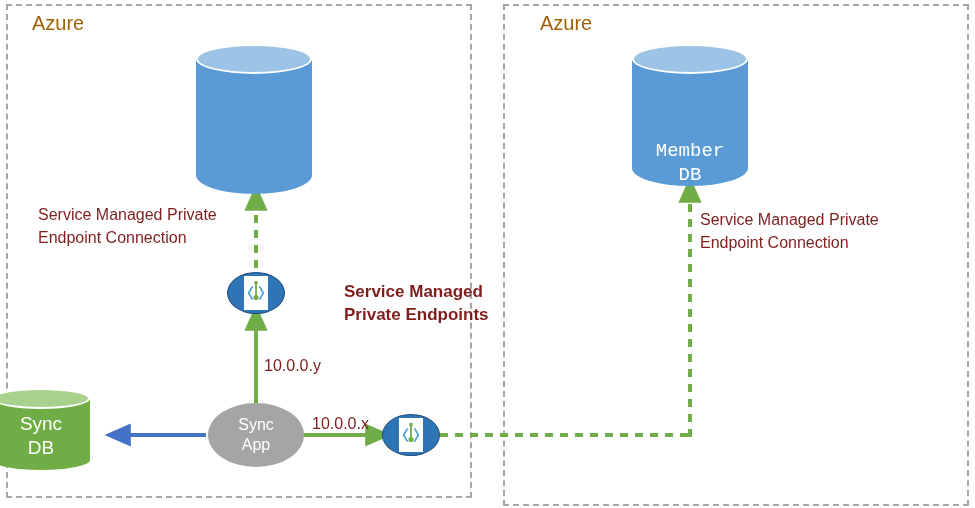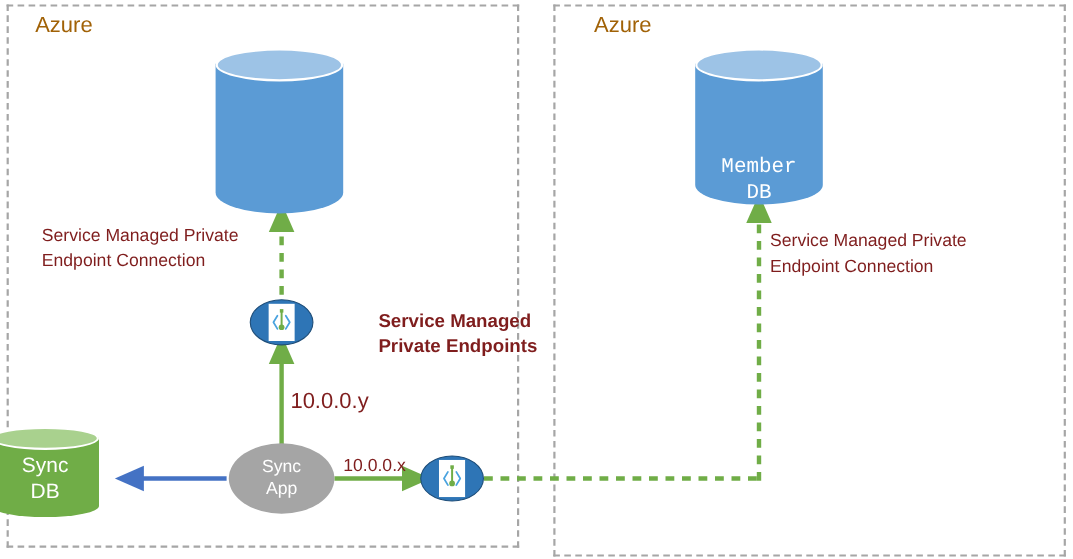--- a/index.html
+++ b/index.html
@@ -146,21 +146,21 @@
   #anno-hub-conn    { left: 38px;  top: 203px; width: 215px; }
   #anno-member-conn { left: 700px; top: 208px; width: 215px; }
   #anno-smpe {
     left: 296px; top: 280px;
     width: 180px;
     font-weight: bold;
     font-size: 17px;
     line-height: 23px;
     margin-left: 48px;
   }
-  #label-ip-y { left: 264px; top: 354px; font-size: 20px; }
+  #label-ip-y { left: 264px; top: 354px; font-size: 16px; }
   #label-ip-x { left: 312px; top: 400px; font-size: 16px; margin-top: 12px; }
 </style>
 </head>
 <body>
 
 <div id="canvas">
 
   <div class="azure-box" id="azure-box-left"></div>
   <div class="azure-box" id="azure-box-right"></div>
 

